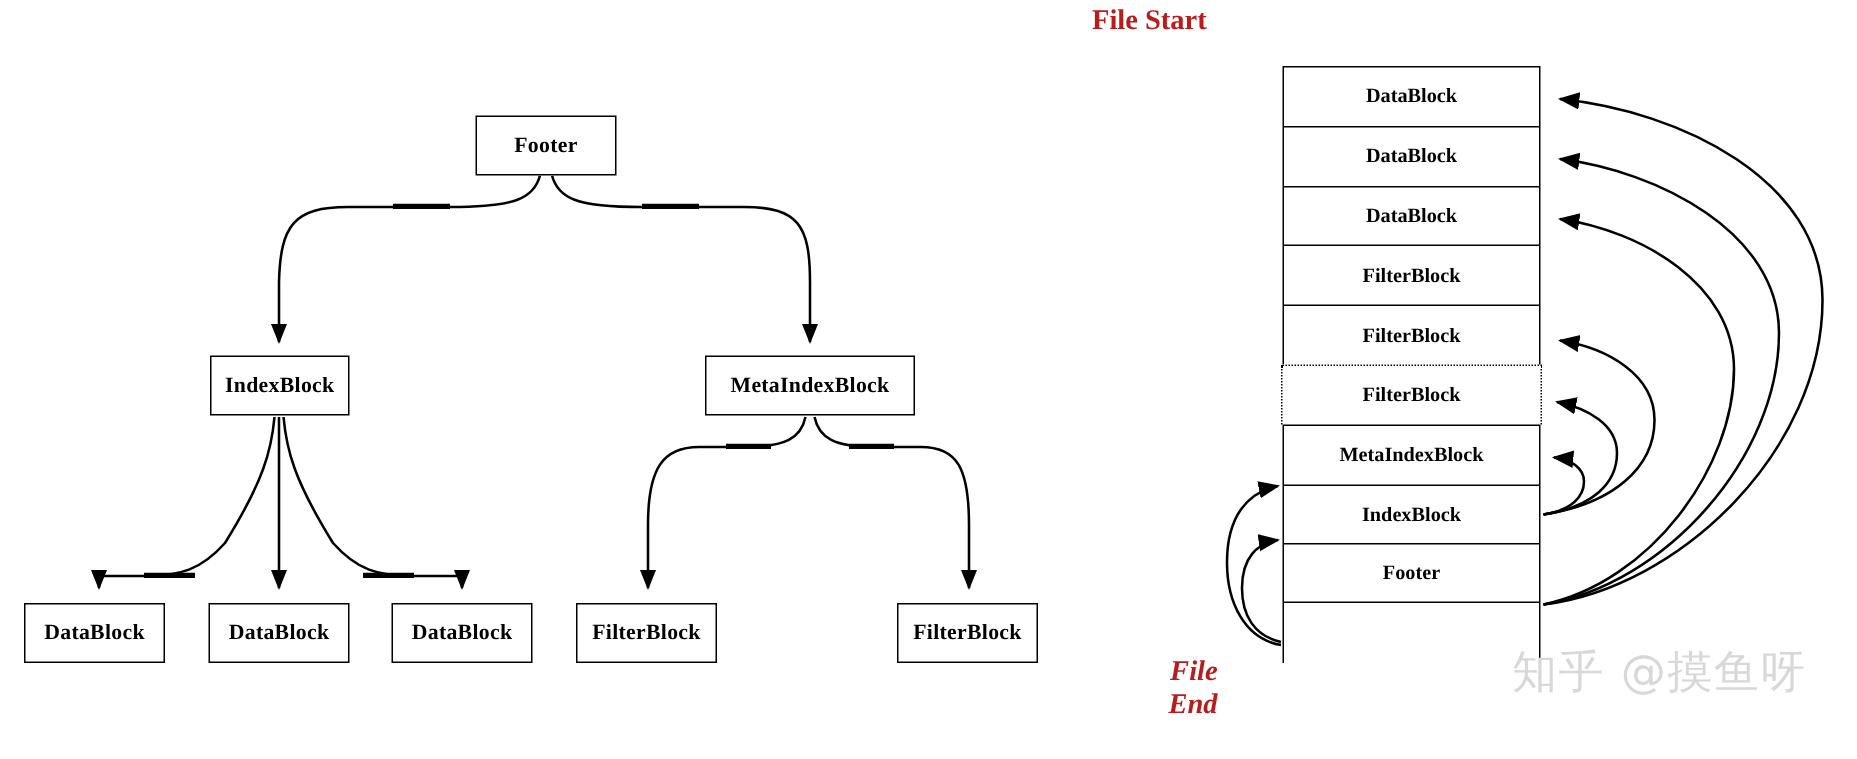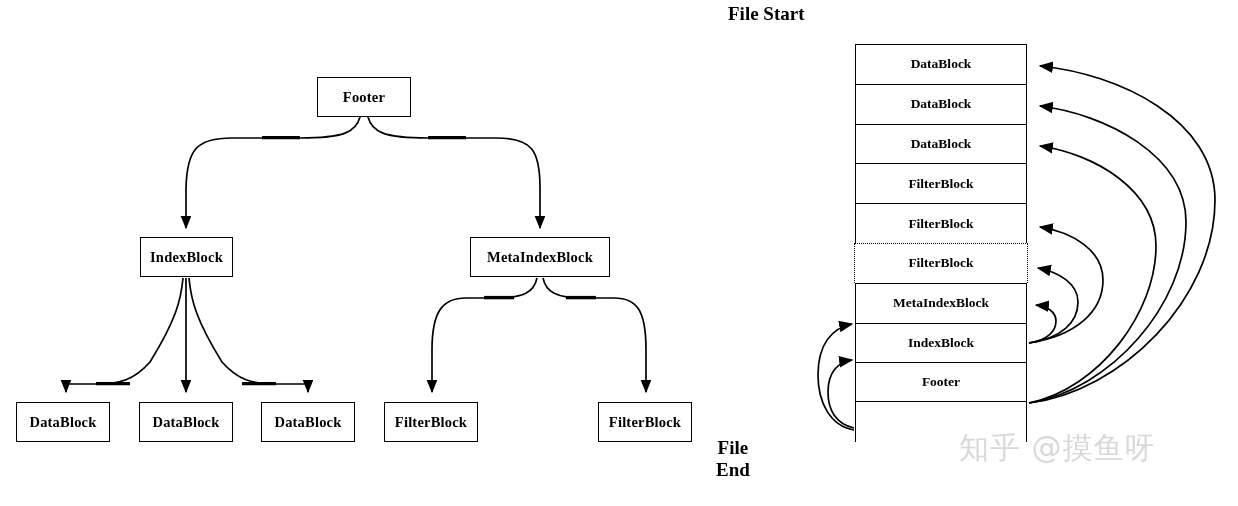--- a/index.html
+++ b/index.html
@@ -71,30 +71,30 @@
     border-left: 1.4px dotted #000000;
     border-right: 1.4px dotted #000000;
     padding-left: 1.6px;
     padding-right: 1.6px;
   }
   
   .corner-label {
     position: absolute;
     font-weight: bold;
     font-size: 19px;
-    color: #000000;
+    color: #b91c1c;
     line-height: 1.18;
     white-space: pre-line;
   }
   #label-file-start { left: 728px; top: 3px; }
-  #label-file-end   { left: 716px; top: 437px; text-align: center; }
+  #label-file-end   { left: 779px; top: 437px; text-align: right; font-style: italic; }
   
   #watermark {
     position: absolute;
-    left: 959px;
+    left: 1008px;
     top: 428px;
     font-family: "DejaVu Sans", sans-serif;
     font-size: 30px;
     color: #d8d8d8;
     white-space: nowrap;
     letter-spacing: 1px;
     user-select: none;
   }
 </style>
 </head>

